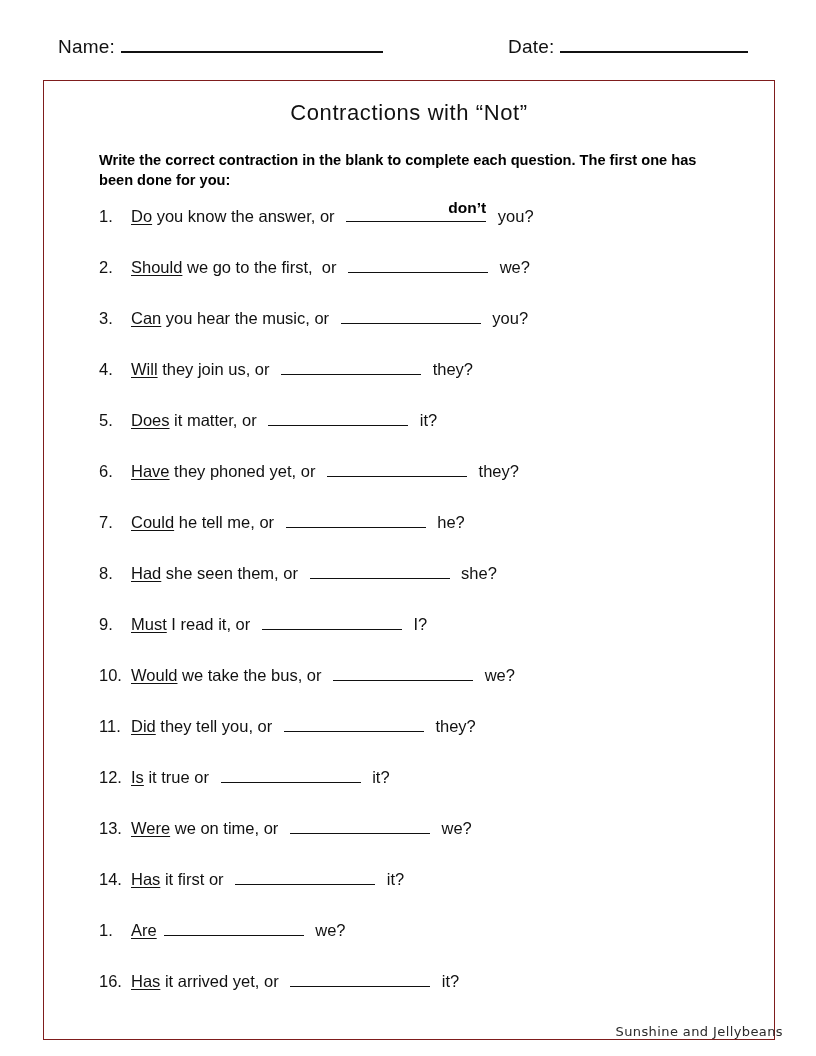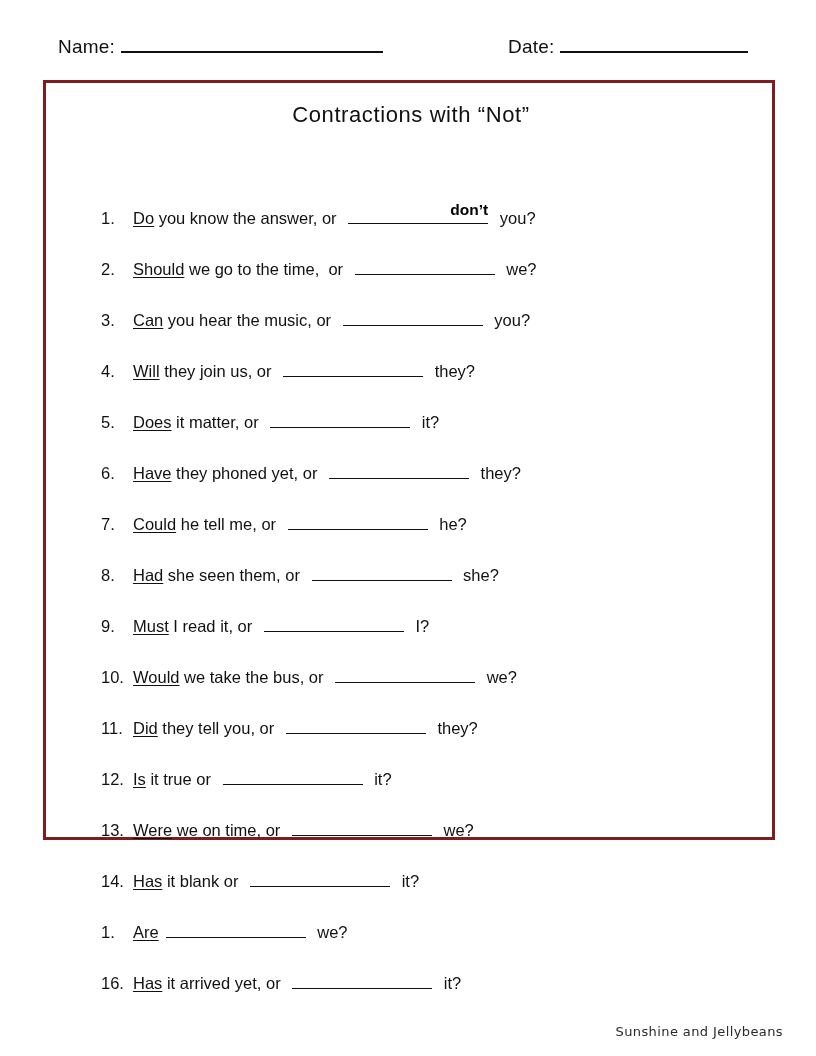--- a/index.html
+++ b/index.html
@@ -44,22 +44,22 @@
   }
   .rule-name { width: 262px; }
   .rule-date { width: 188px; }
 
   
   .sheet {
     position: absolute;
     left: 43px;
     top: 80px;
     width: 732px;
-    height: 760px;
-    border: 3px solid #7f1d1d;
+    height: 960px;
+    border: 1px solid #7f1d1d;
     box-sizing: border-box;
     background: #fff;
   }
 
   .sheet-title {
     position: absolute;
     left: 0;
     top: 19px;
     width: 730px;
     text-align: center;
@@ -155,35 +155,36 @@
   <div class="field field-date">
     <span class="field-label">Date:</span>
     <span class="field-rule rule-date"></span>
   </div>
 </div>
 
 <div class="sheet">
 
   <div class="sheet-title">Contractions with “Not”</div>
 
+  <div class="instructions">Write the correct contraction in the blank to complete each question.  The first one has been done for you:</div>
 
   <div class="questions">
       <div class="q-row"><span class="q-num">1.</span><span class="q-keyword">Do</span><span class="q-text-pre"> you know the answer, or </span><span class="q-blank"><span class="q-answer">don’t</span></span><span class="q-text-post"> you?</span></div>
-      <div class="q-row"><span class="q-num">2.</span><span class="q-keyword">Should</span><span class="q-text-pre"> we go to the time,  or </span><span class="q-blank"><span class="q-answer"></span></span><span class="q-text-post"> we?</span></div>
+      <div class="q-row"><span class="q-num">2.</span><span class="q-keyword">Should</span><span class="q-text-pre"> we go to the first,  or </span><span class="q-blank"><span class="q-answer"></span></span><span class="q-text-post"> we?</span></div>
       <div class="q-row"><span class="q-num">3.</span><span class="q-keyword">Can</span><span class="q-text-pre"> you hear the music, or </span><span class="q-blank"><span class="q-answer"></span></span><span class="q-text-post"> you?</span></div>
       <div class="q-row"><span class="q-num">4.</span><span class="q-keyword">Will</span><span class="q-text-pre"> they join us, or </span><span class="q-blank"><span class="q-answer"></span></span><span class="q-text-post"> they?</span></div>
       <div class="q-row"><span class="q-num">5.</span><span class="q-keyword">Does</span><span class="q-text-pre"> it matter, or </span><span class="q-blank"><span class="q-answer"></span></span><span class="q-text-post"> it?</span></div>
       <div class="q-row"><span class="q-num">6.</span><span class="q-keyword">Have</span><span class="q-text-pre"> they phoned yet, or </span><span class="q-blank"><span class="q-answer"></span></span><span class="q-text-post"> they?</span></div>
       <div class="q-row"><span class="q-num">7.</span><span class="q-keyword">Could</span><span class="q-text-pre"> he tell me, or </span><span class="q-blank"><span class="q-answer"></span></span><span class="q-text-post"> he?</span></div>
       <div class="q-row"><span class="q-num">8.</span><span class="q-keyword">Had</span><span class="q-text-pre"> she seen them, or </span><span class="q-blank"><span class="q-answer"></span></span><span class="q-text-post"> she?</span></div>
       <div class="q-row"><span class="q-num">9.</span><span class="q-keyword">Must</span><span class="q-text-pre"> I read it, or </span><span class="q-blank"><span class="q-answer"></span></span><span class="q-text-post"> I?</span></div>
       <div class="q-row"><span class="q-num">10.</span><span class="q-keyword">Would</span><span class="q-text-pre"> we take the bus, or </span><span class="q-blank"><span class="q-answer"></span></span><span class="q-text-post"> we?</span></div>
       <div class="q-row"><span class="q-num">11.</span><span class="q-keyword">Did</span><span class="q-text-pre"> they tell you, or </span><span class="q-blank"><span class="q-answer"></span></span><span class="q-text-post"> they?</span></div>
       <div class="q-row"><span class="q-num">12.</span><span class="q-keyword">Is</span><span class="q-text-pre"> it true or </span><span class="q-blank"><span class="q-answer"></span></span><span class="q-text-post"> it?</span></div>
       <div class="q-row"><span class="q-num">13.</span><span class="q-keyword">Were</span><span class="q-text-pre"> we on time, or </span><span class="q-blank"><span class="q-answer"></span></span><span class="q-text-post"> we?</span></div>
-      <div class="q-row"><span class="q-num">14.</span><span class="q-keyword">Has</span><span class="q-text-pre"> it blank or </span><span class="q-blank"><span class="q-answer"></span></span><span class="q-text-post"> it?</span></div>
+      <div class="q-row"><span class="q-num">14.</span><span class="q-keyword">Has</span><span class="q-text-pre"> it first or </span><span class="q-blank"><span class="q-answer"></span></span><span class="q-text-post"> it?</span></div>
       <div class="q-row"><span class="q-num">1.</span><span class="q-keyword">Are</span><span class="q-blank"><span class="q-answer"></span></span><span class="q-text-post"> we?</span></div>
       <div class="q-row"><span class="q-num">16.</span><span class="q-keyword">Has</span><span class="q-text-pre"> it arrived yet, or </span><span class="q-blank"><span class="q-answer"></span></span><span class="q-text-post"> it?</span></div>
     </div>
 
 </div>
 
 <div class="credit">Sunshine and Jellybeans</div>
 
 </body></html>

